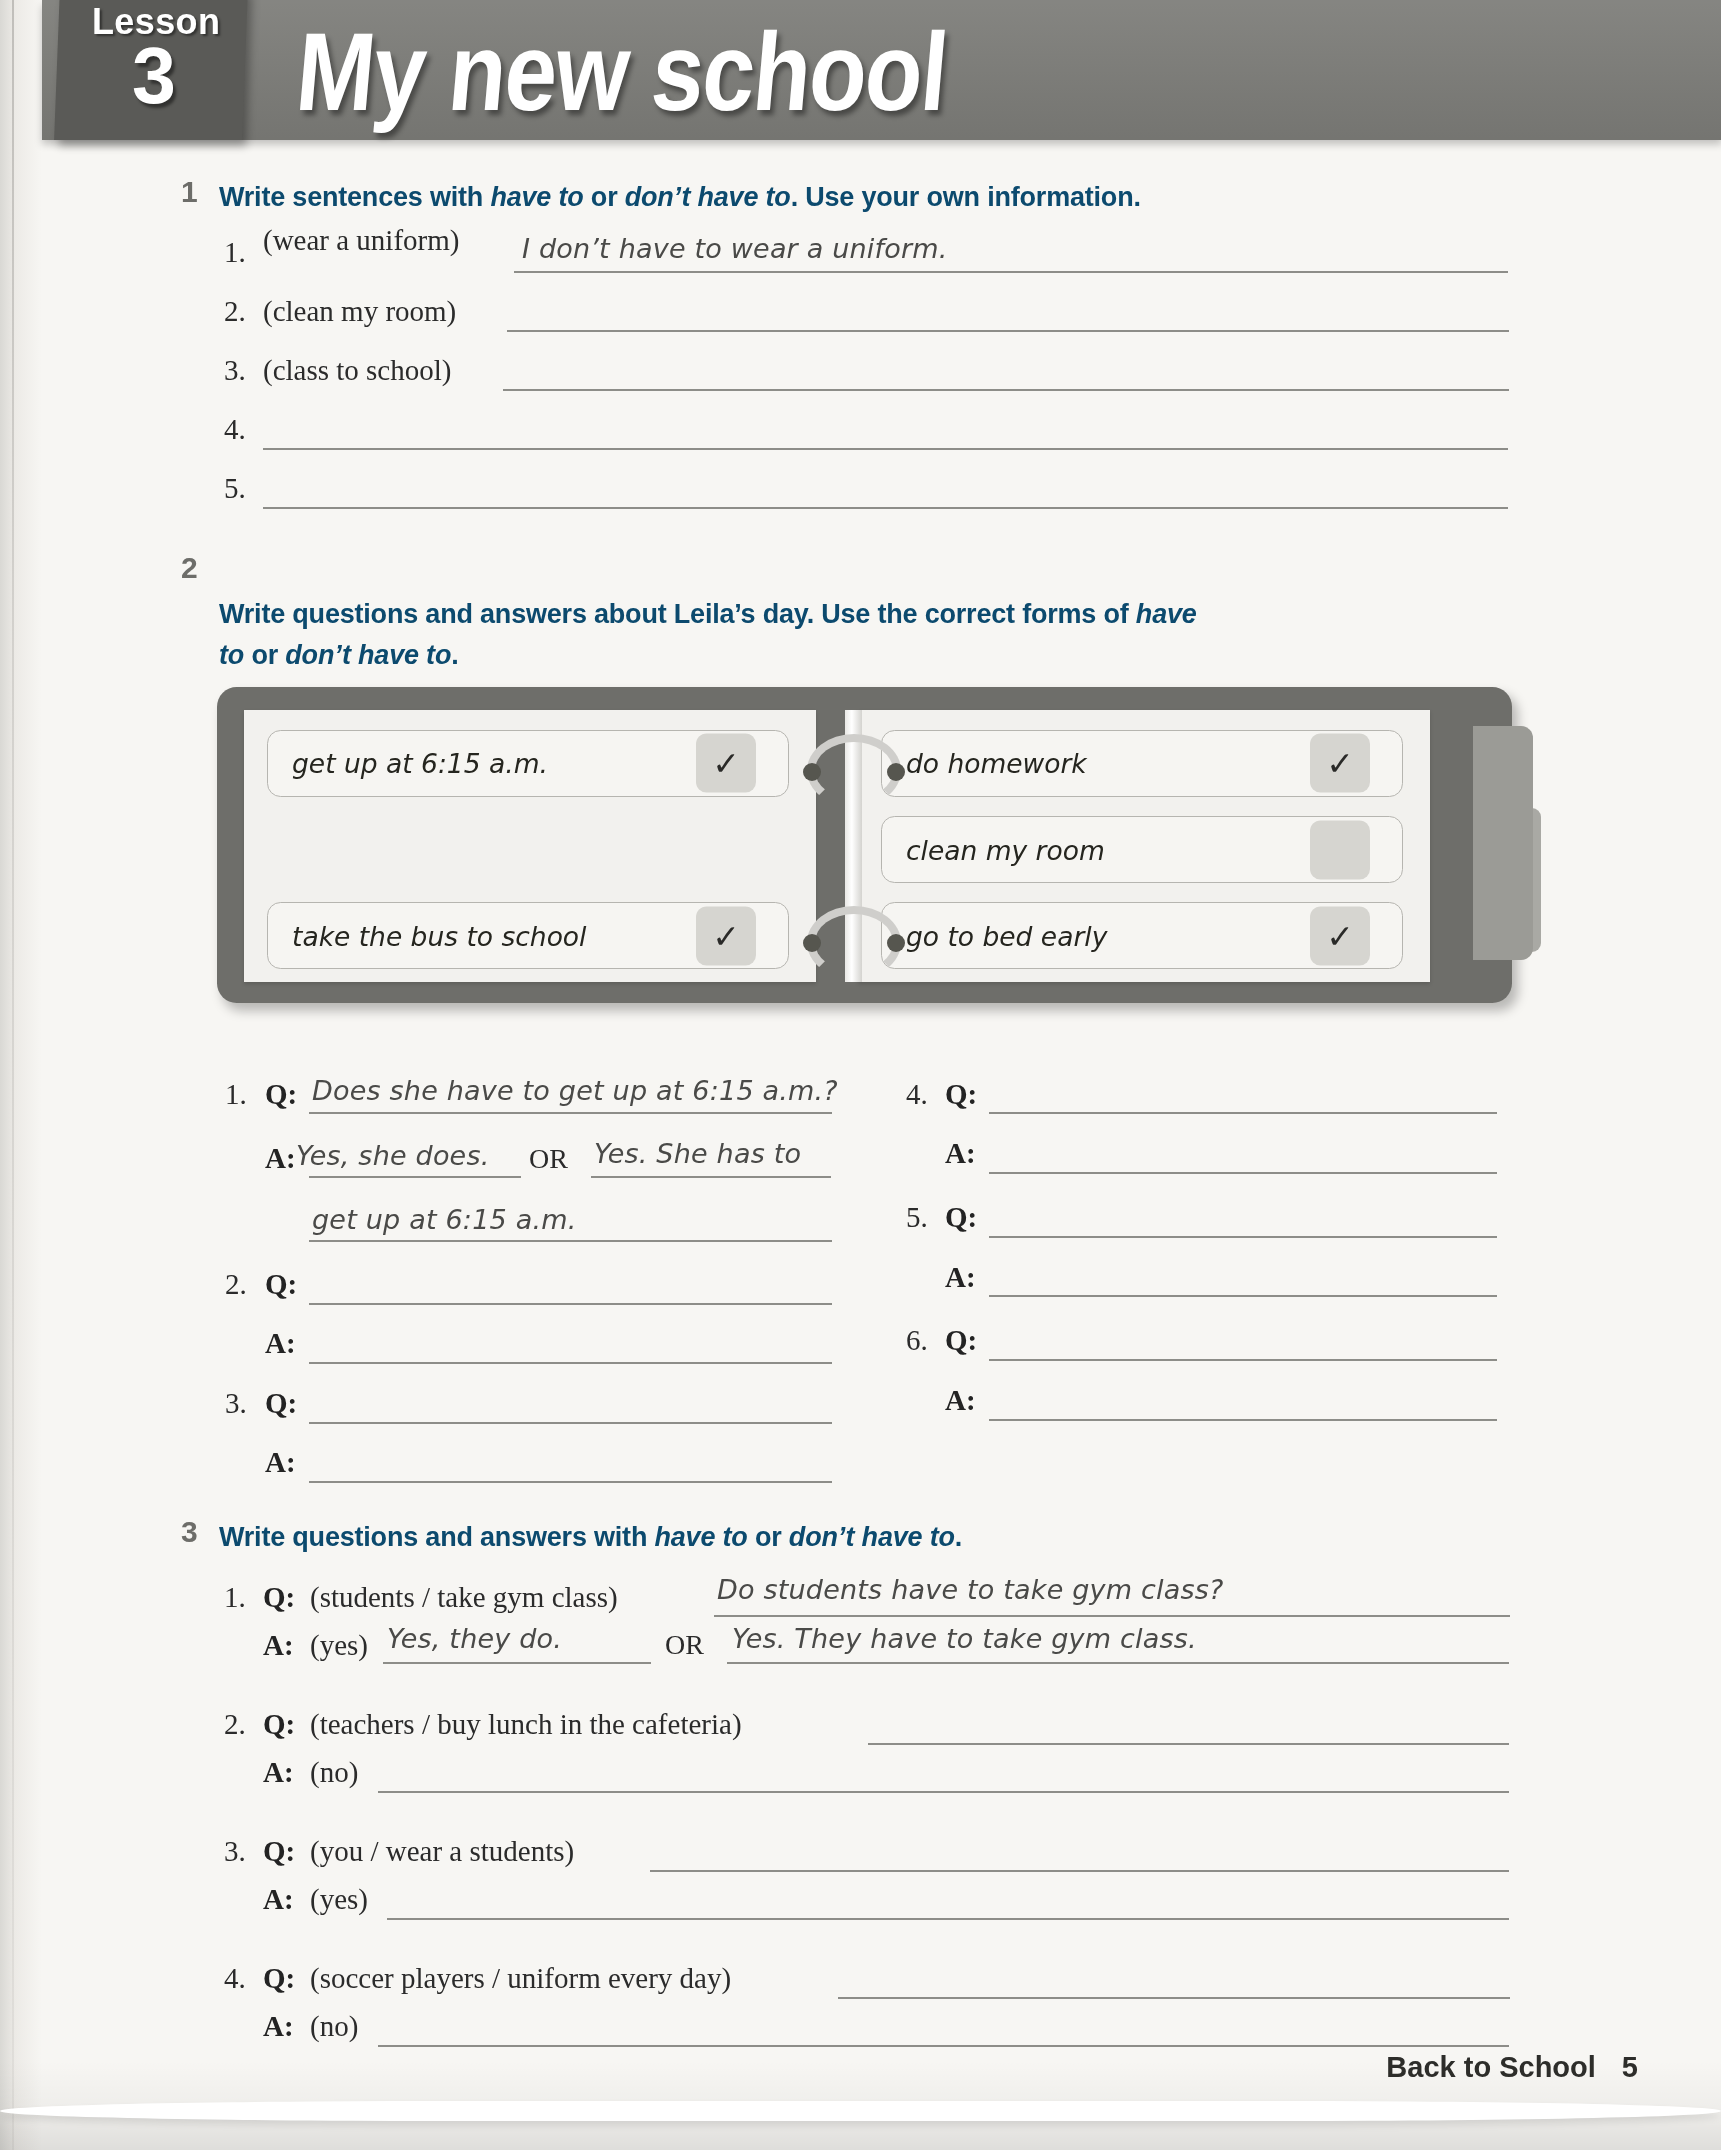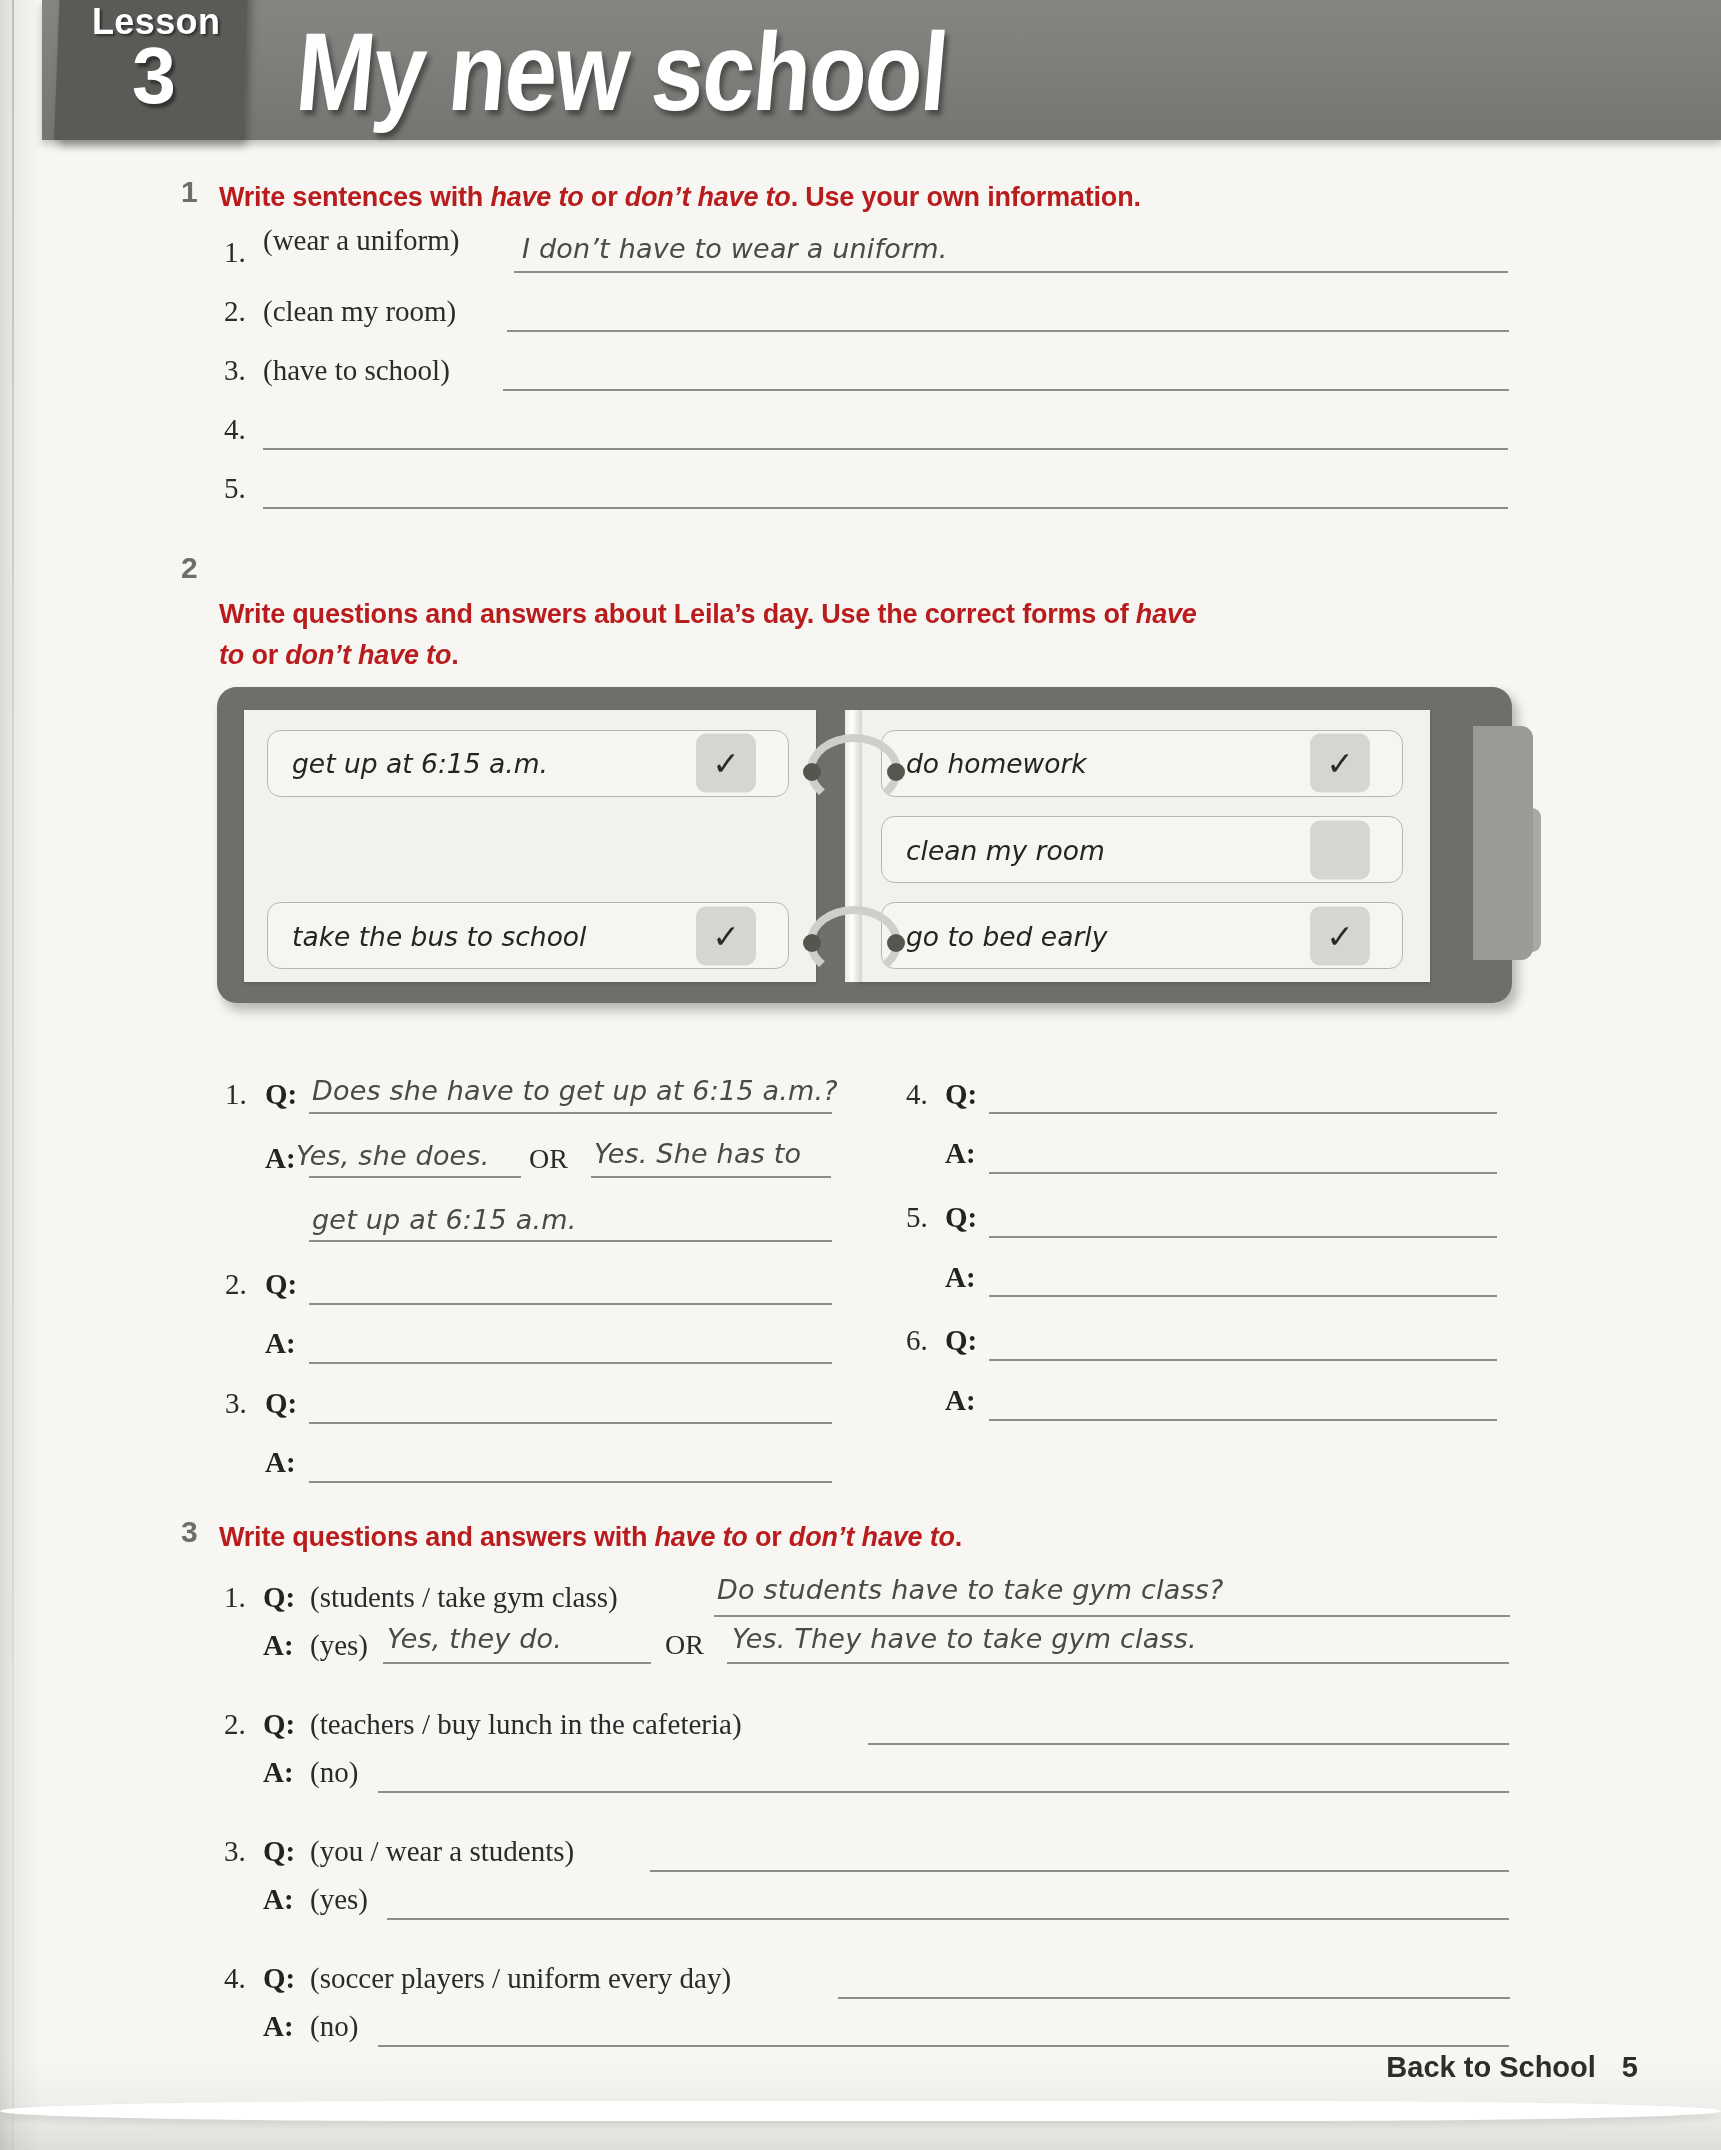--- a/index.html
+++ b/index.html
@@ -120,21 +120,21 @@
     font-weight: bold;
     font-size: 30px;
     color: #6d6d69;
   }
   .ex-instr {
     position: absolute;
     font-family: "Liberation Sans", sans-serif;
     font-weight: bold;
     font-size: 27px;
     line-height: 42px;
-    color: #b91c1c;
+    color: #0c4a6e;
     letter-spacing: -0.2px;
   }
   .ex-instr i { font-style: italic; }
 
   .item-num {
     position: absolute;
     font-family: "Liberation Serif", serif;
     font-size: 29px;
     color: #2b2b2b;
   }
@@ -322,21 +322,21 @@
   <div class="item-num" style="left:224px; top:236px;">1.</div>
   <div class="prompt" style="left:263px; top:224px;">(wear a uniform)</div>
   <div class="rule" style="left:514px; top:271px; width:994px;"></div>
   <div class="hand" style="left:522px; top:233px;">I don’t have to wear a uniform.</div>
 
   <div class="item-num" style="left:224px; top:295px;">2.</div>
   <div class="prompt" style="left:263px; top:295px;">(clean my room)</div>
   <div class="rule" style="left:507px; top:330px; width:1002px;"></div>
 
   <div class="item-num" style="left:224px; top:354px;">3.</div>
-  <div class="prompt" style="left:263px; top:354px;">(have to school)</div>
+  <div class="prompt" style="left:263px; top:354px;">(class to school)</div>
   <div class="rule" style="left:503px; top:389px; width:1006px;"></div>
 
   <div class="item-num" style="left:224px; top:413px;">4.</div>
   <div class="rule" style="left:263px; top:448px; width:1245px;"></div>
 
   <div class="item-num" style="left:224px; top:472px;">5.</div>
   <div class="rule" style="left:263px; top:507px; width:1245px;"></div>
 
   <div class="ex-num" style="left:181px; top:551px;">2</div>
   <div class="ex-instr" style="left:219px; top:593px; width:1301px;">Write questions and answers about Leila’s day. Use the correct forms of <i>have</i></div>

